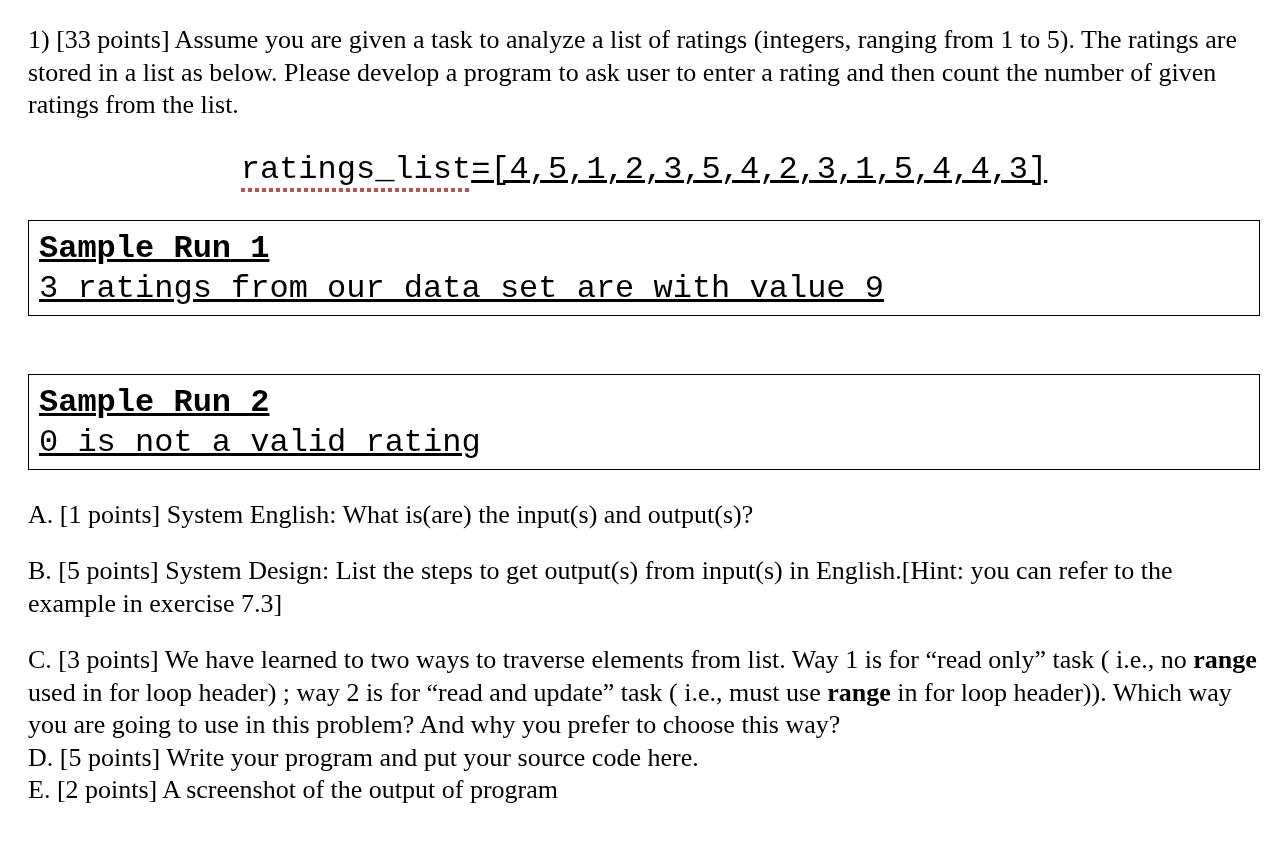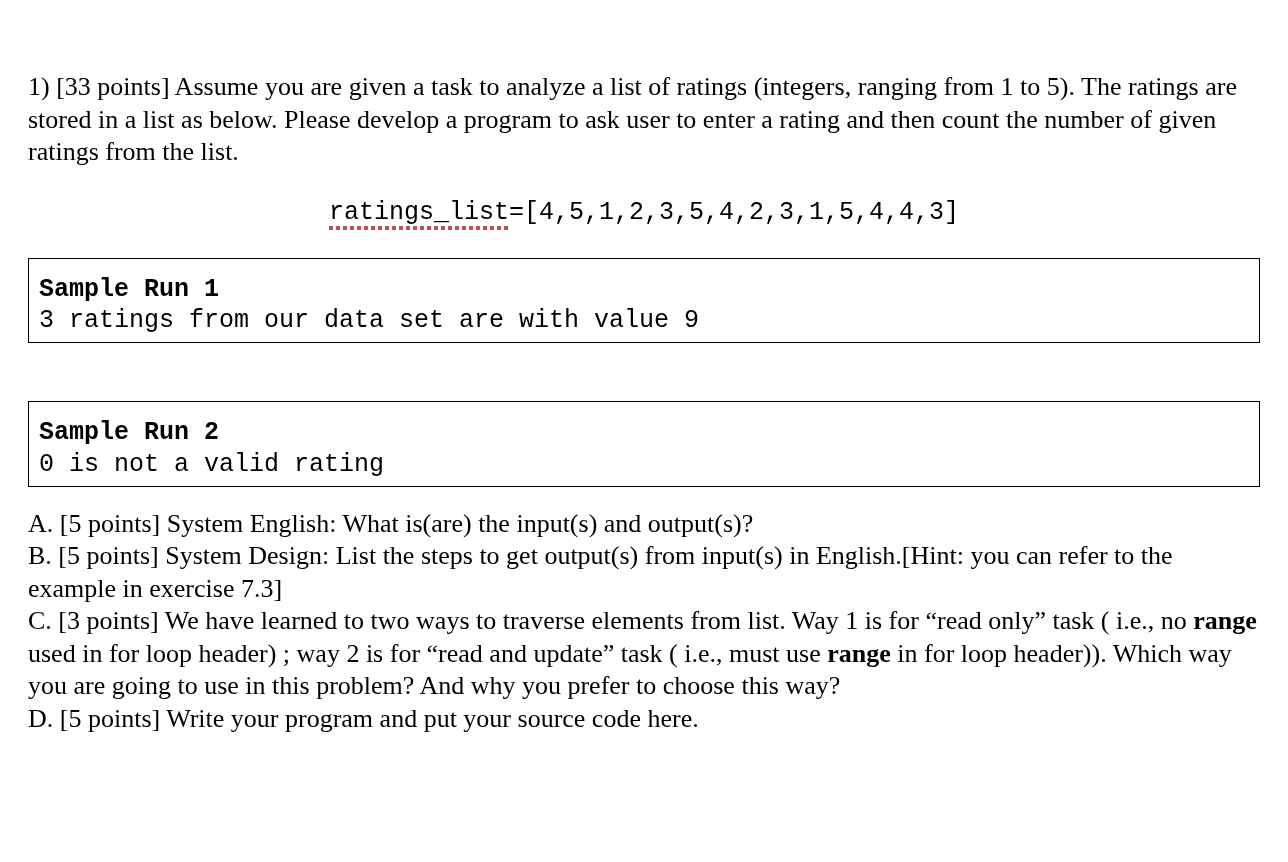--- a/index.html
+++ b/index.html
@@ -8,25 +8,25 @@
     font-family: "Times New Roman", Times, serif;
     font-size: 26px;
     line-height: 1.25;
     color: #000;
     background: #fff;
     width: 1288px;
     box-sizing: border-box;
   }
   .serif-block {
     margin-bottom: 28px;
-    margin-top: 47px;
   }
   .mono {
     font-family: "Courier New", Courier, monospace;
-    font-size: 25px;
+    font-size: 32px;
+    text-decoration: underline;
   }
   .code-line {
     text-align: center;
     margin: 18px 0 30px 0;
   }
   .code-line .underlined {
     display: inline-block;
     position: relative;
   }
   .code-line .underlined::after {
@@ -37,34 +37,35 @@
     bottom: -2px;
     height: 4px;
     background-image: repeating-linear-gradient(
       90deg,
       #c0504d 0, #c0504d 4px,
       transparent 4px, transparent 7px
     );
   }
   .sample-box {
     border: 1.5px solid #000;
-    padding: 15px 10px 6px 10px;
+    padding: 8px 10px 6px 10px;
     margin: 10px 0 58px 0;
   }
   .sample-box.last {
-    margin-bottom: 21px;
+    margin-bottom: 29px;
   }
   .sample-title {
     font-weight: bold;
   }
   .part-list .row {
     margin: 0;
   }
   .part-list .hang {
     text-indent: 0;
+    margin-top: 24px;
   }
   b { font-weight: bold; }
 </style>
 </head>
 <body>
 
 <div class="serif-block">
   <span>1) [33 points]</span><span> Assume you are given a task to analyze a list of ratings (integers, ranging from 1 to 5). The ratings are stored in a list as below. Please develop a program to ask user to enter a rating and then count the number of given ratings from the list.</span>
 </div>
 
@@ -77,24 +78,27 @@
   <div>3 ratings from our data set are with value 9</div>
 </div>
 
 <div class="sample-box mono last">
   <div class="sample-title">Sample Run 2</div>
   <div>0 is not a valid rating</div>
 </div>
 
 <div class="part-list">
   <div class="row">
-    <span>A. [5 points]</span><span> System English: What is(are) the input(s) and output(s)?</span>
+    <span>A. [1 points]</span><span> System English: What is(are) the input(s) and output(s)?</span>
   </div>
   <div class="row hang">
     <span>B. [5 points]</span><span> System Design: List the steps to get output(s) from input(s) in English.[Hint: you can refer to the example in exercise 7.3]</span>
   </div>
   <div class="row hang">
     <span>C. [3 points]</span><span> We have learned to two ways to traverse elements from list. Way 1 is for  “read only” task ( i.e., no </span><b>range</b><span> used in for loop header) ; way 2 is for  “read and update” task ( i.e., must use </span><b>range</b><span> in for loop header)).  Which way you are going to use in this problem? And why you prefer to choose this way?</span>
   </div>
   <div class="row">
     <span>D. [5 points]</span><span> Write your program and put your source code here.</span>
   </div>
+  <div class="row">
+    <span>E. [2 points]</span><span> A screenshot of the output of program</span>
+  </div>
 </div>
 
 </body></html>

